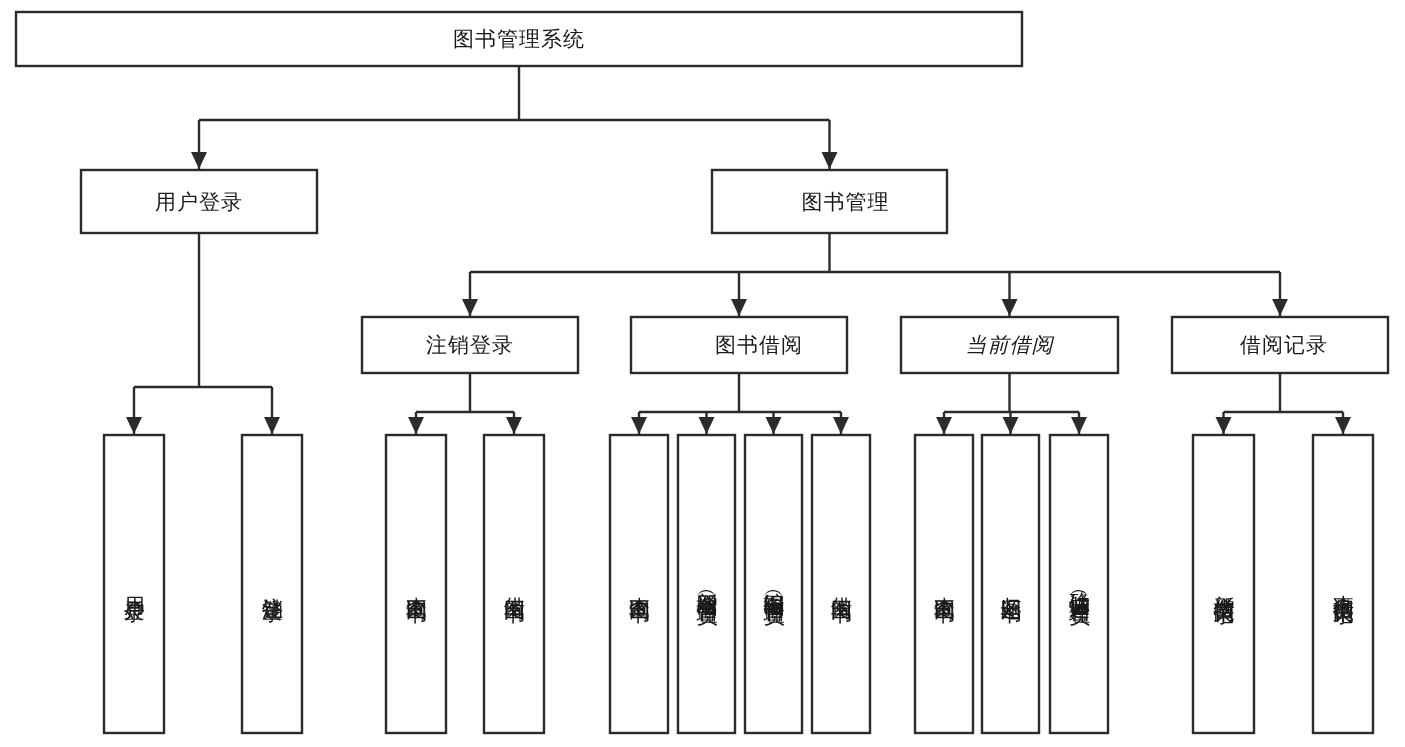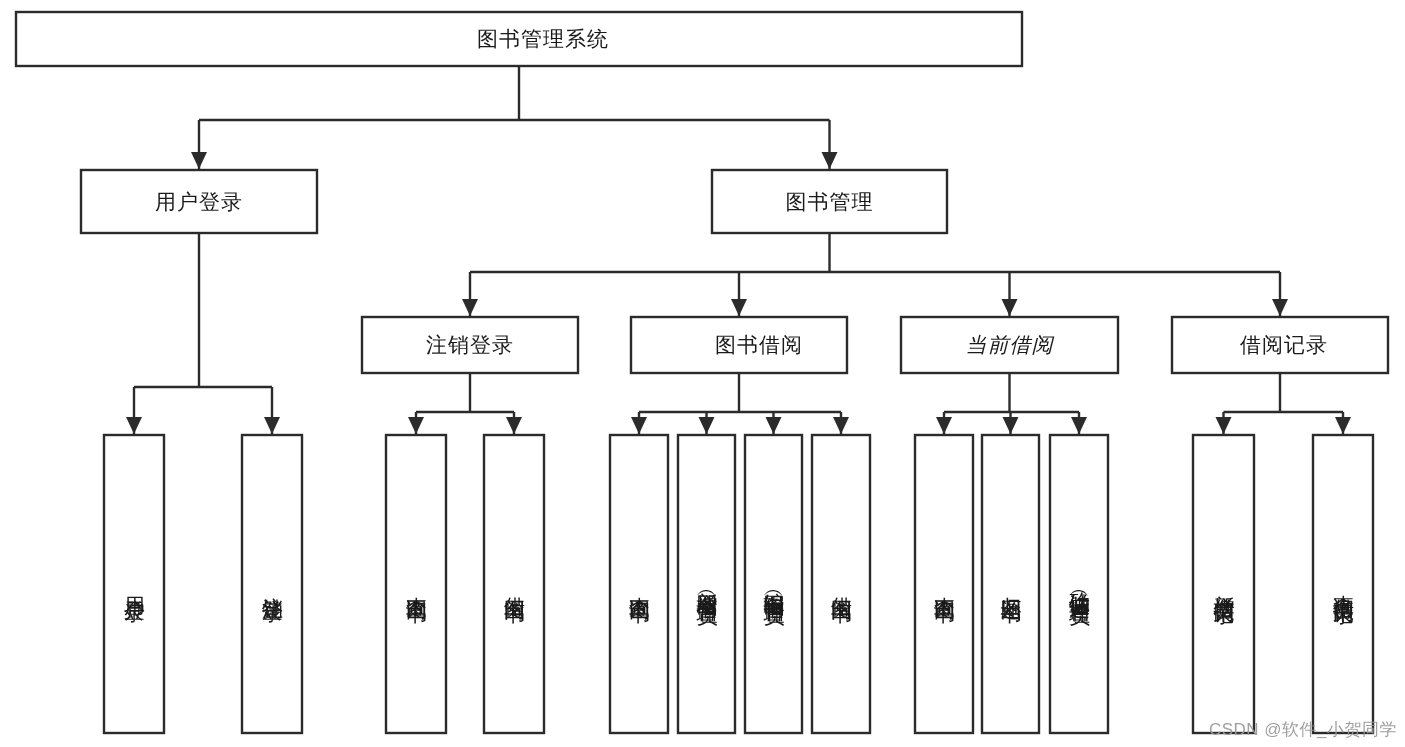--- a/index.html
+++ b/index.html
@@ -158,36 +158,35 @@
         <rect x="812" y="435" width="58" height="298" class="node-box"></rect>
         <rect x="915" y="435" width="58" height="298" class="node-box"></rect>
         <rect x="982" y="435" width="57" height="298" class="node-box"></rect>
         <rect x="1050" y="435" width="58" height="298" class="node-box"></rect>
         <rect x="1193" y="435" width="61" height="298" class="node-box"></rect>
         <rect x="1313" y="435" width="60" height="298" class="node-box"></rect>
       </g>
   </svg>
 
   <div id="labels-layer">
-      <div class="hlabel-wrap" style="left: 16px; top: 12px; width: 1006px; height: 54px; margin-left: 24px;">图书管理系统</div>
+      <div class="hlabel-wrap" style="left: 16px; top: 12px; width: 1006px; height: 54px;">图书管理系统</div>
       <div class="hlabel-wrap" style="left: 81px; top: 170px; width: 236px; height: 63px;">用户登录</div>
-      <div class="hlabel-wrap" style="left: 712px; top: 170px; width: 235px; height: 63px;">图书管理</div>
+      <div class="hlabel-wrap" style="left: 712px; top: 170px; width: 235px; height: 63px; padding-left: 16px;">图书管理</div>
       <div class="hlabel-wrap" style="left: 362px; top: 317px; width: 216px; height: 56px;">注销登录</div>
       <div class="hlabel-wrap" style="left: 631px; top: 317px; width: 256px; height: 56px;">图书借阅</div>
       <div class="hlabel-wrap" style="left: 901px; top: 317px; width: 217px; height: 56px; font-style: italic;">当前借阅</div>
       <div class="hlabel-wrap" style="left: 1172px; top: 317px; width: 224px; height: 56px; text-align: right;">借阅记录</div>
       <div class="vlabel-wrap" style="left: 104px; top: 435px; width: 60px; height: 298px;">用户登录</div>
       <div class="vlabel-wrap" style="left: 242px; top: 435px; width: 60px; height: 298px;">注销登录</div>
       <div class="vlabel-wrap" style="left: 386px; top: 435px; width: 60px; height: 298px;">查询图书</div>
       <div class="vlabel-wrap" style="left: 484px; top: 435px; width: 60px; height: 298px;">借阅图书</div>
       <div class="vlabel-wrap" style="left: 610px; top: 435px; width: 58px; height: 298px;">查询图书</div>
       <div class="vlabel-wrap" style="left: 678px; top: 435px; width: 57px; height: 298px;">新增图书（管理员）</div>
       <div class="vlabel-wrap" style="left: 745px; top: 435px; width: 57px; height: 298px;">编辑图书（管理员）</div>
       <div class="vlabel-wrap" style="left: 812px; top: 435px; width: 58px; height: 298px;">借阅图书</div>
       <div class="vlabel-wrap" style="left: 915px; top: 435px; width: 58px; height: 298px;">查询图书</div>
       <div class="vlabel-wrap" style="left: 982px; top: 435px; width: 57px; height: 298px;">归还图书</div>
       <div class="vlabel-wrap" style="left: 1050px; top: 435px; width: 58px; height: 298px;">确认归还（管理员）</div>
       <div class="vlabel-wrap" style="left: 1193px; top: 435px; width: 61px; height: 298px;">新增借阅记录</div>
       <div class="vlabel-wrap" style="left: 1313px; top: 435px; width: 60px; height: 298px;">查询借阅记录</div>
     </div>
 
-  <div id="watermark">CSDN @软件_小贺同学</div>
 </div>
 
 </body></html>

